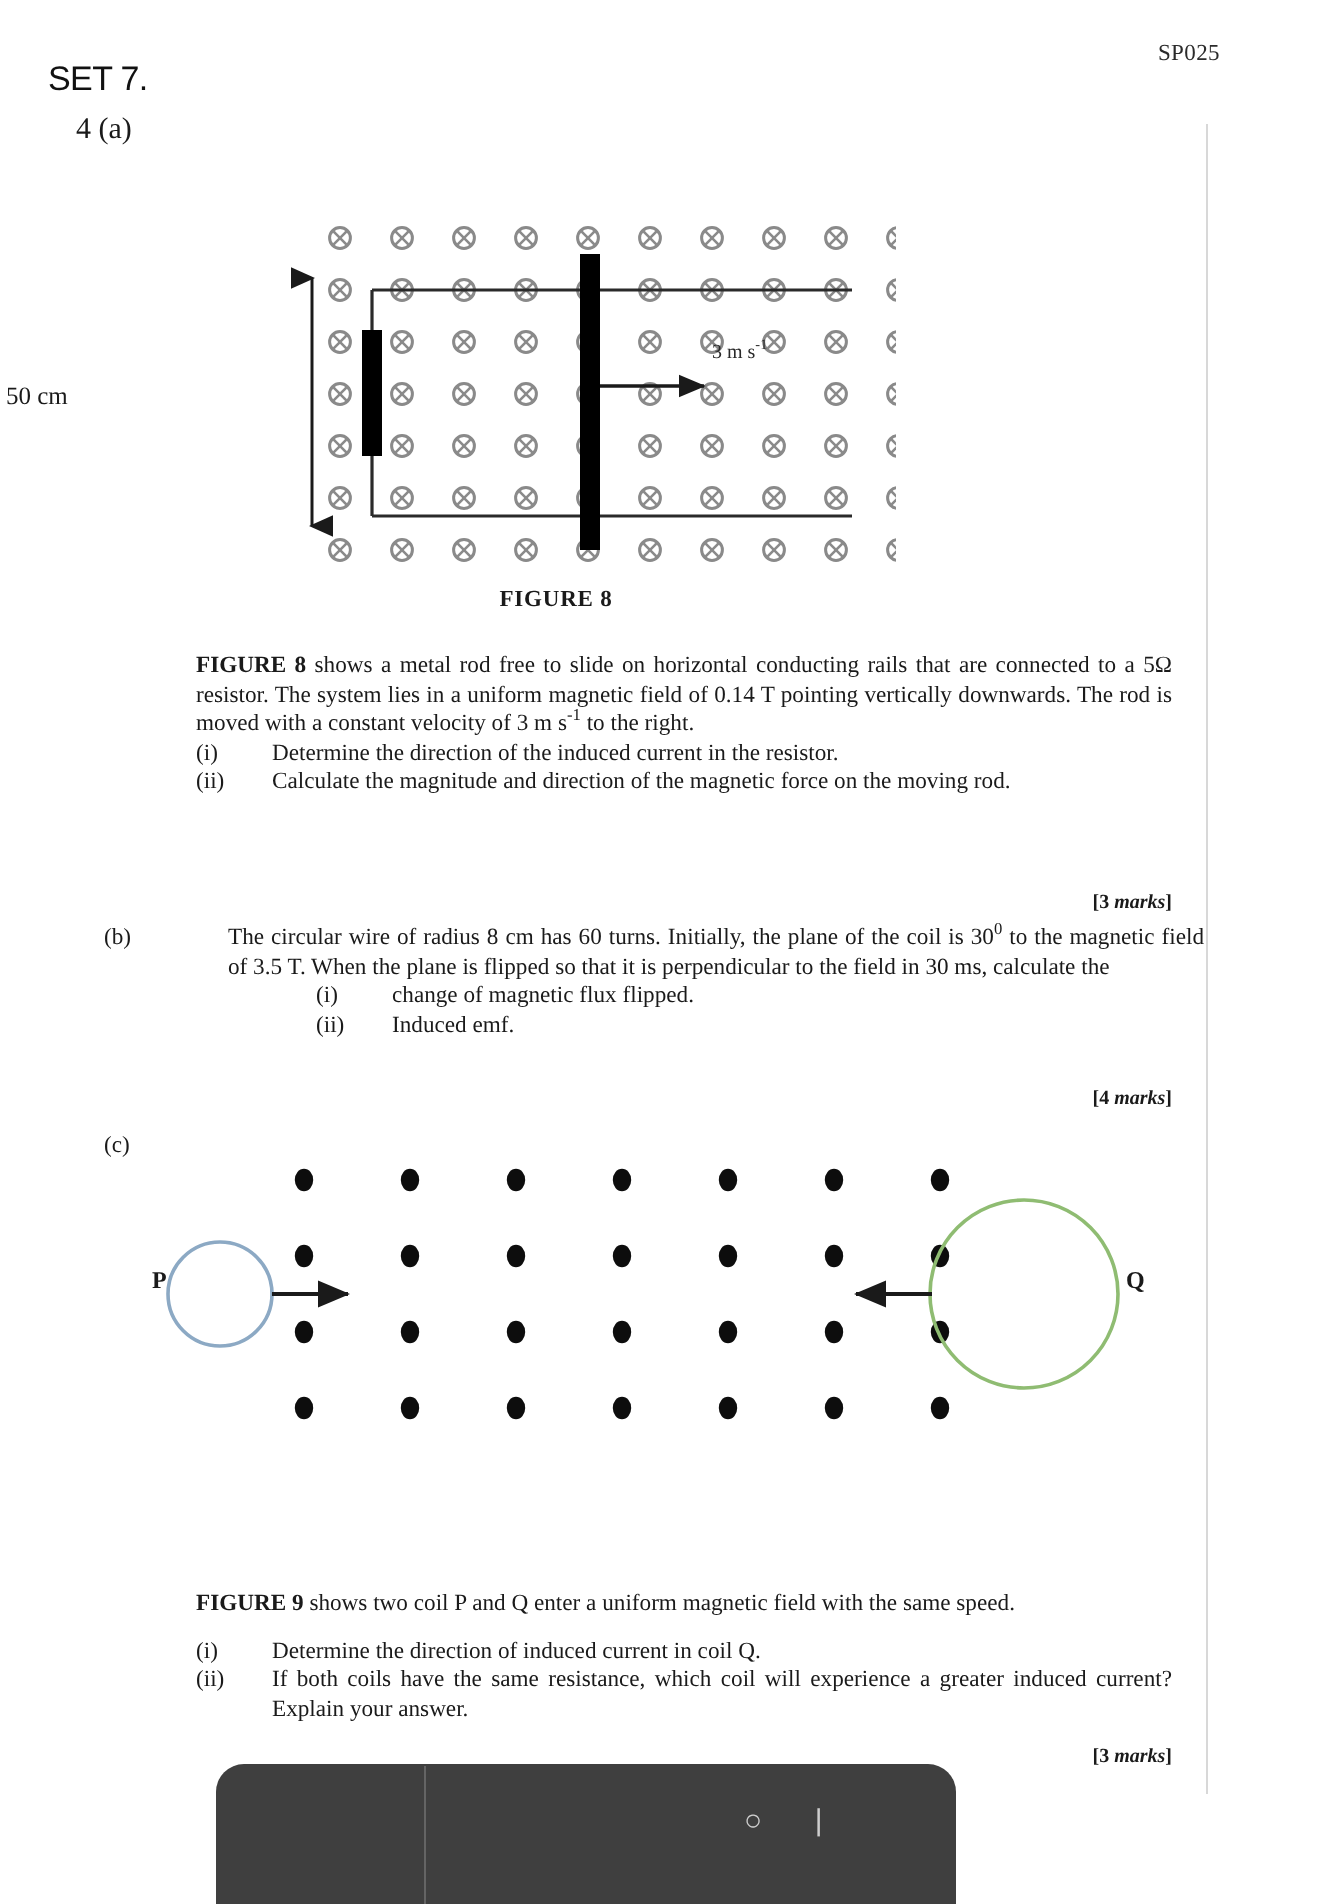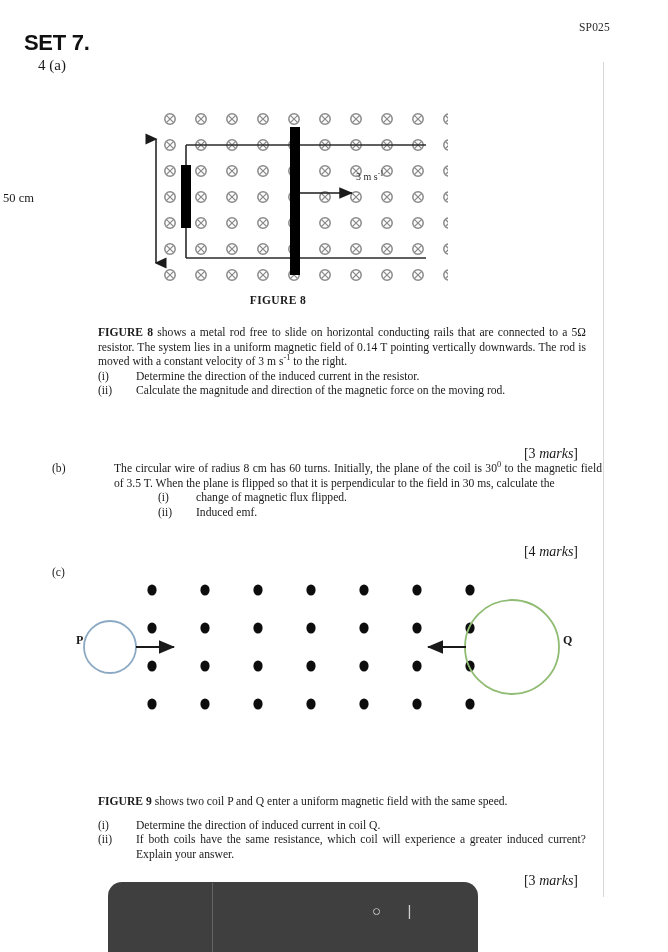--- a/index.html
+++ b/index.html
@@ -40,22 +40,22 @@
     font-size: 11.5px;
     letter-spacing: .2px;
     color: #2b2b2b;
     margin-top: 12px;
   }
   .set-title {
     position: absolute;
     top: 30px;
     left: 24px;
     font-family: "Liberation Sans", sans-serif;
-    font-size: 22px;
-    font-weight: bold;
+    font-size: 17px;
+    font-weight: normal;
     letter-spacing: -.3px;
     color: #111;
   }
   .qnum {
     position: absolute;
     top: 57px;
     left: 38px;
     font-size: 15px;
     color: #1a1a1a;
   }
@@ -101,23 +101,24 @@
   .para-c-label { top: 566px; left: 52px; font-size: 11.6px; }
   .para-d {
     top: 771px;
     left: 98px;
     width: 488px;
     margin-top: 24px;
   }
   b.fig-ref { font-weight: bold; }
   .marks {
     position: absolute;
-    font-size: 14px;
-    text-align: center;
+    font-size: 10px;
+    text-align: right;
     width: 70px;
+    font-weight: bold;
   }
   .marks i { font-style: italic; }
   #marks1 { top: 446px; left: 516px; }
   #marks2 { top: 544px; left: 516px; }
   #marks3 { top: 873px; left: 516px; }
 
   
   .sublist { margin: 0; padding: 0; list-style: none; }
   .sublist li {
     display: flex;

